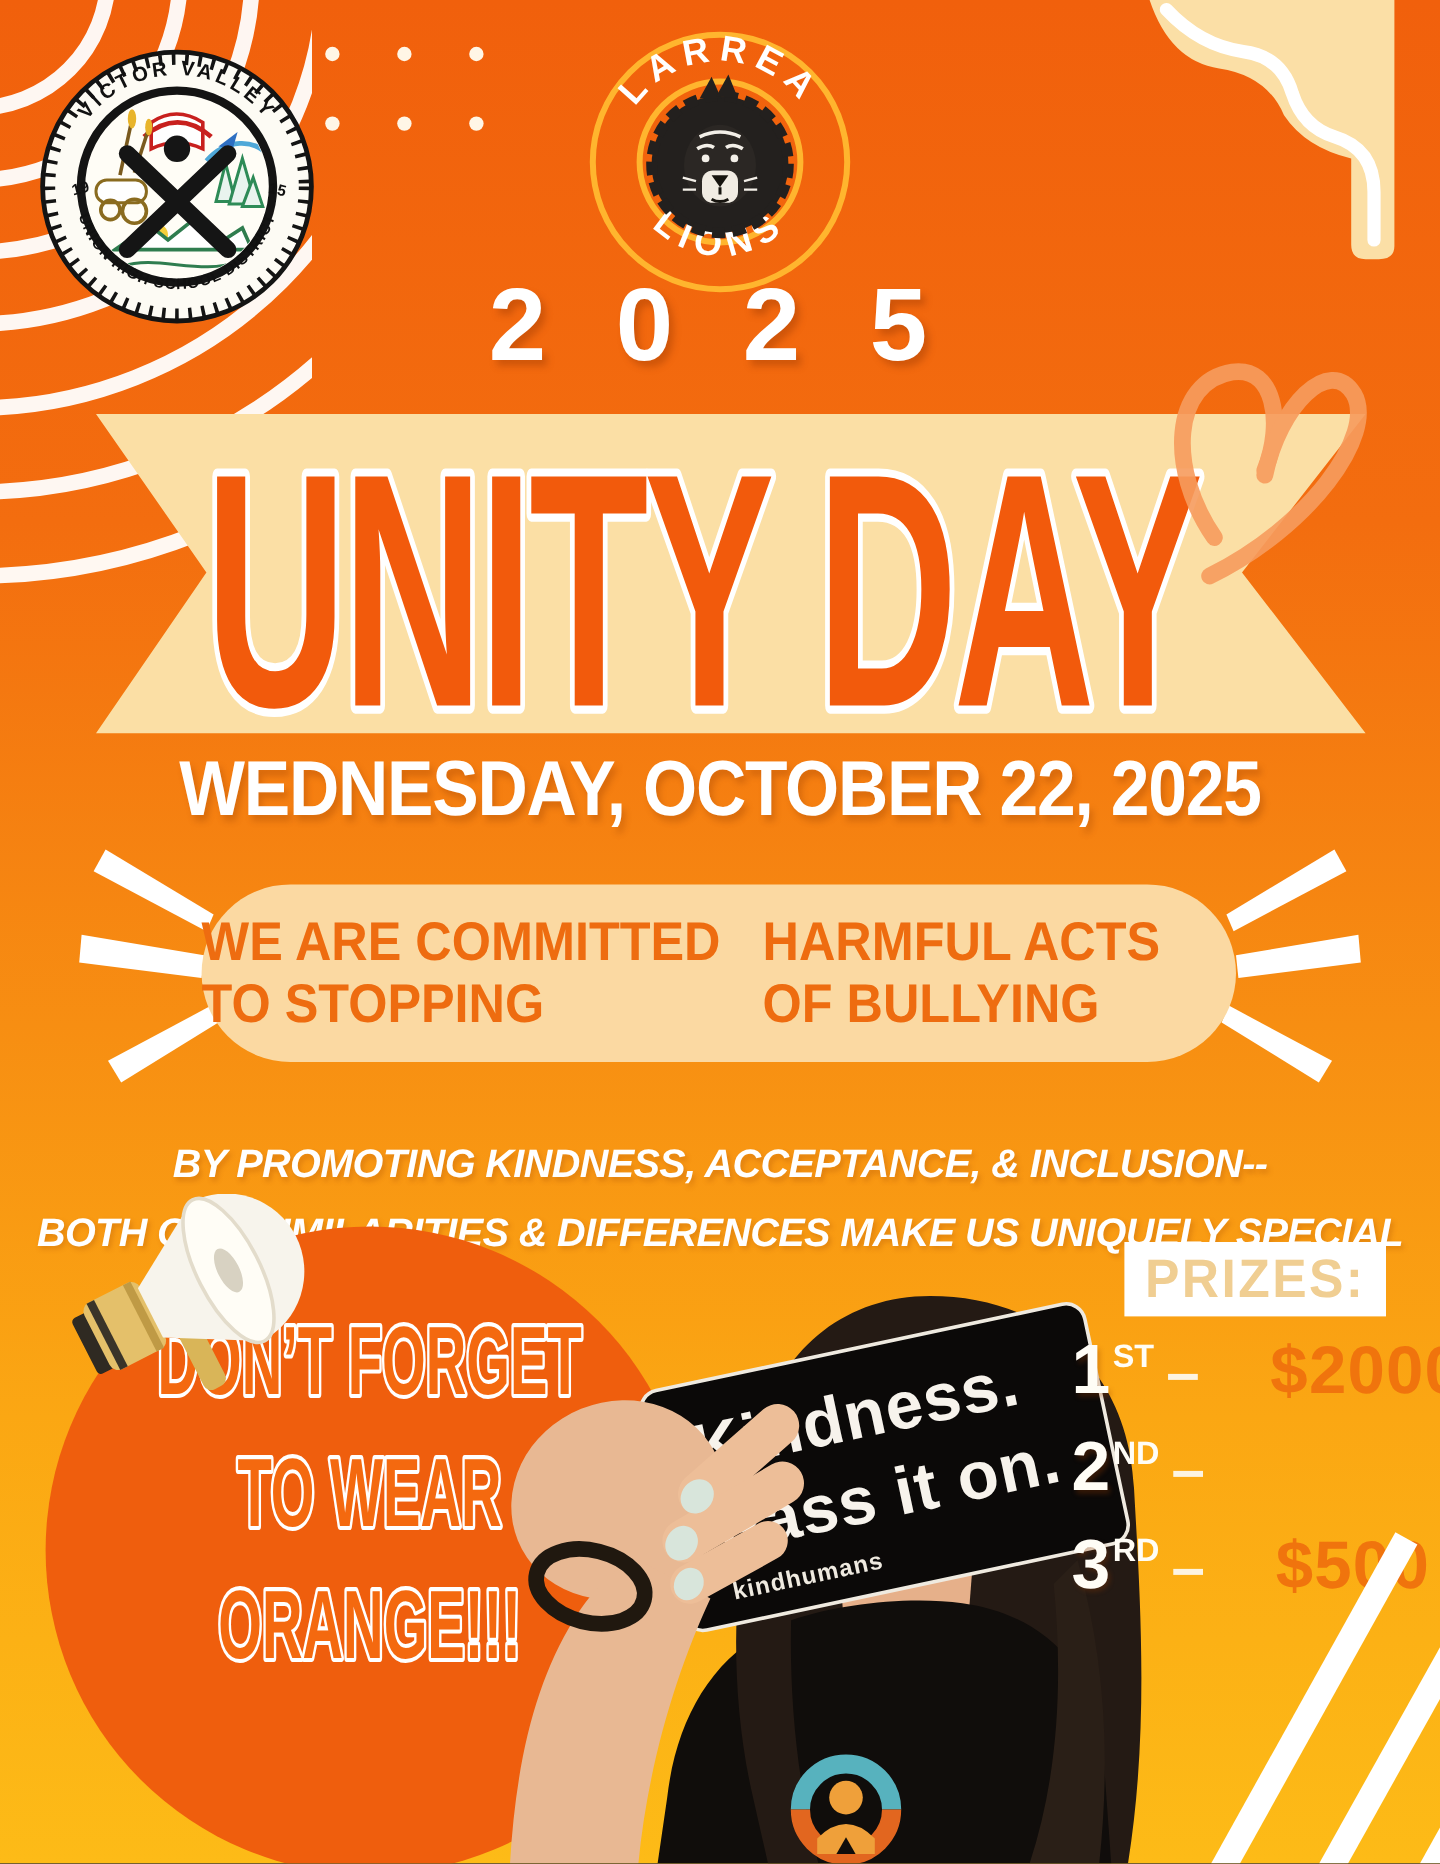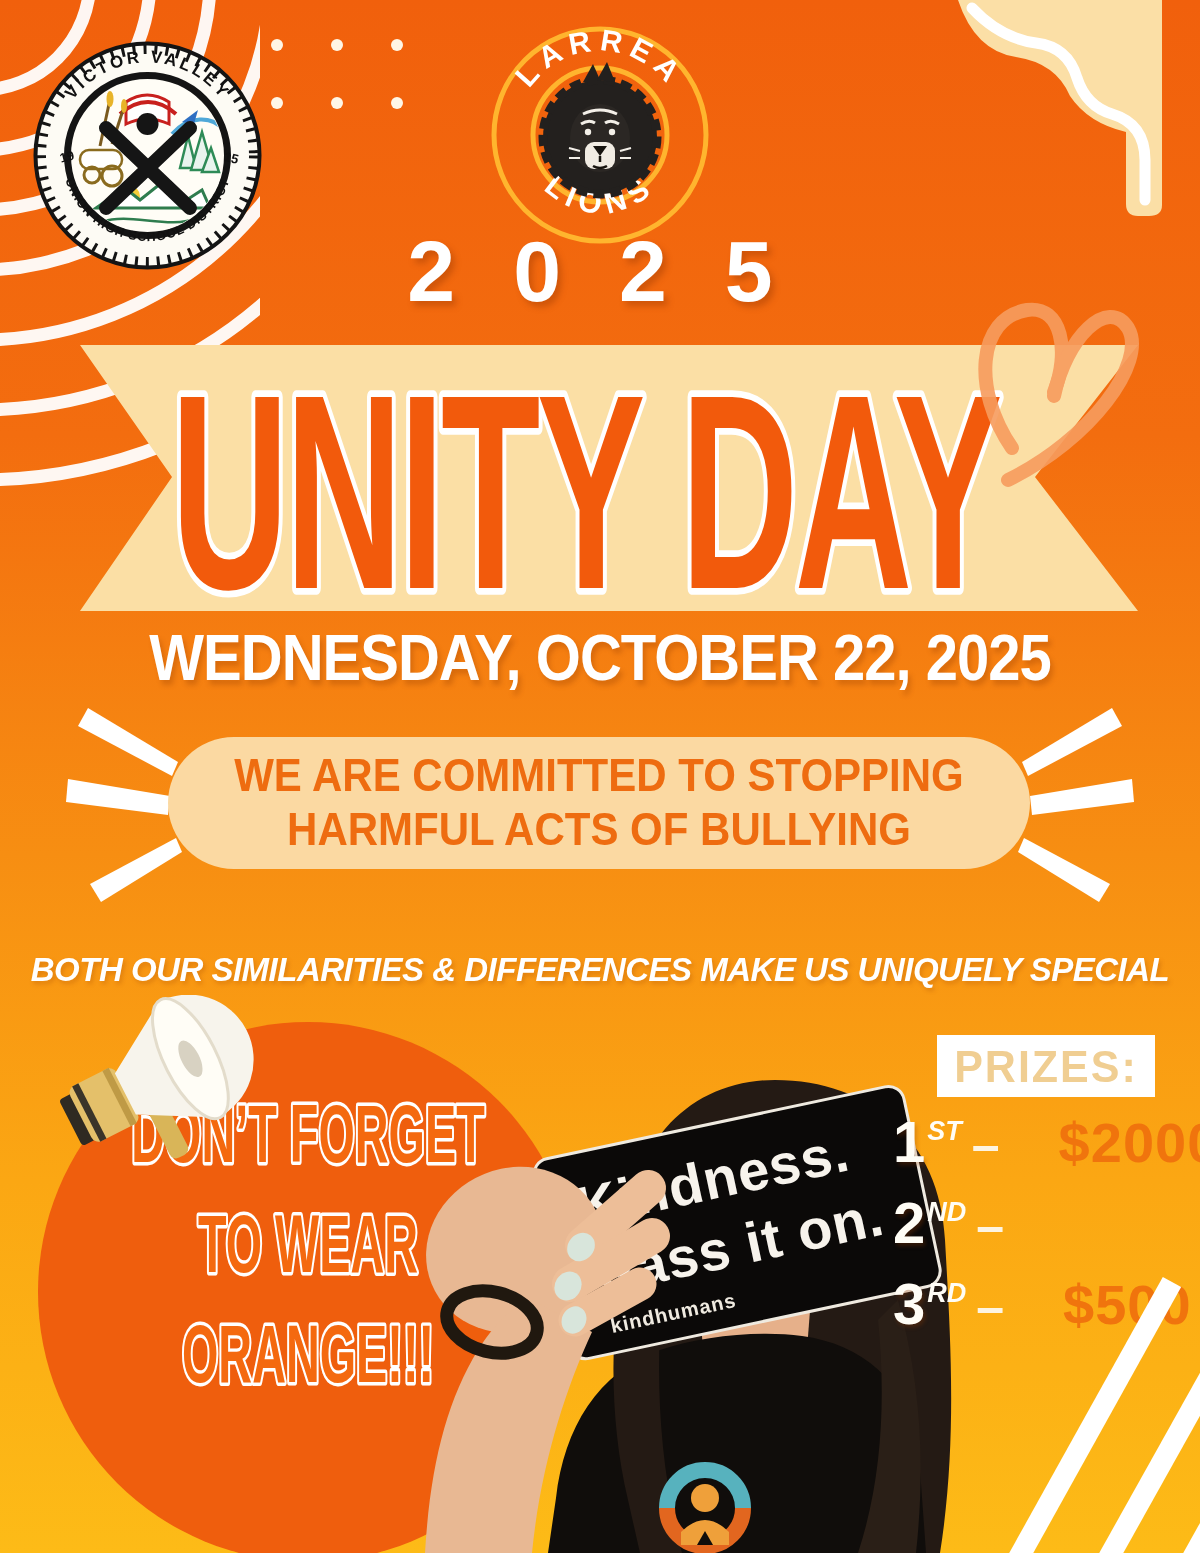--- a/index.html
+++ b/index.html
@@ -11,36 +11,36 @@
   }
   .abs{position:absolute;}
   .ctr{left:0;width:100%;text-align:center;}
   
   .year{top:222px;font-size:86px;font-weight:800;color:#fff;letter-spacing:58px;padding-left:38px;
         text-shadow:4px 5px 6px rgba(140,50,0,.35);}
   
   .date{top:624px;font-size:58px;font-weight:800;color:#fff;transform:scaleY(1.12);
         text-shadow:3px 4px 5px rgba(150,60,0,.30);letter-spacing:-1px;}
   
-  .pill{left:168px;top:737px;width:862px;height:132px;border-radius:74px;background:#fbd9a2;
-        display:flex;flex-direction:column;justify-content:center;align-items:center;gap:6px;}
+  .pill{left:168px;top:737px;width:862px;height:148px;border-radius:74px;background:#fbd9a2;
+        display:flex;flex-direction:row;justify-content:center;align-items:center;gap:6px;}
   .pill div{font-size:42px;font-weight:800;color:#ee6c10;transform:scaleY(1.08);letter-spacing:0;}
   
   .promo{top:942px;font-style:italic;font-weight:800;color:#fff;font-size:33px;line-height:1.72;
          text-shadow:2px 3px 4px rgba(150,60,0,.25);letter-spacing:-.5px;}
   
   .bigcircle{left:38px;top:1022px;width:540px;height:540px;border-radius:50%;background:#ef5e0d;}
   
   .prizesbox{left:906px;top:1035px;width:218px;height:62px;background:#ffffff;
              display:flex;align-items:center;justify-content:center;margin-left:31px;}
   .prizesbox span{font-size:43px;font-weight:800;color:#f0ce92;letter-spacing:2px;transform:scaleY(1.05);}
   .prizelist{left:893px;top:1108px;width:300px;}
   .prizerow{display:flex;align-items:baseline;margin-bottom:14px;white-space:nowrap;}
   .pl-num{font-size:58px;font-weight:800;color:#fffdf6;text-shadow:2px 3px 4px rgba(150,60,0,.3);}
-  .pl-sup{font-size:27px;font-weight:800;color:#fffdf6;vertical-align:super;position:relative;top:-22px;margin-left:2px;font-style:italic;}
+  .pl-sup{font-size:27px;font-weight:800;color:#fffdf6;vertical-align:super;position:relative;top:-22px;margin-left:2px;}
   .pl-sep{font-size:50px;font-weight:800;color:#fdf4e2;margin:0 12px 0 10px;}
   .pl-amt{font-size:56px;font-weight:800;color:#f0740d;letter-spacing:1px;margin-left:47px;}
   svg text{font-family:"Liberation Sans","DejaVu Sans",sans-serif;}
 </style>
 </head>
 <body>
 
 <div id="poster">
 
   <svg class="abs" style="left:0;top:0" width="260" height="580" viewBox="0 0 260 580">
@@ -171,20 +171,21 @@
       <polygon points="1024,838 1110,884 1099,902 1018,852"></polygon>
     </g>
   </svg>
 
   <div class="abs pill">
     <div>WE ARE COMMITTED TO STOPPING</div>
     <div>HARMFUL ACTS OF BULLYING</div>
   </div>
 
   <div class="abs ctr promo">
+    <div>BY PROMOTING KINDNESS, ACCEPTANCE, &amp; INCLUSION--</div>
     <div>BOTH OUR SIMILARITIES &amp; DIFFERENCES MAKE US UNIQUELY SPECIAL</div>
   </div>
 
   <div class="abs bigcircle"></div>
 
   <svg class="abs" style="left:40px;top:1080px" width="540" height="340" viewBox="0 0 540 340">
     <g fill="#f4690f" stroke="#ffffff" stroke-width="5" stroke-linejoin="round" paint-order="stroke" font-weight="bold" text-anchor="middle">
       <g transform="translate(268,82)">
           <text transform="scale(0.78,1.35)" font-size="60">DON’T FORGET</text>
         </g>

